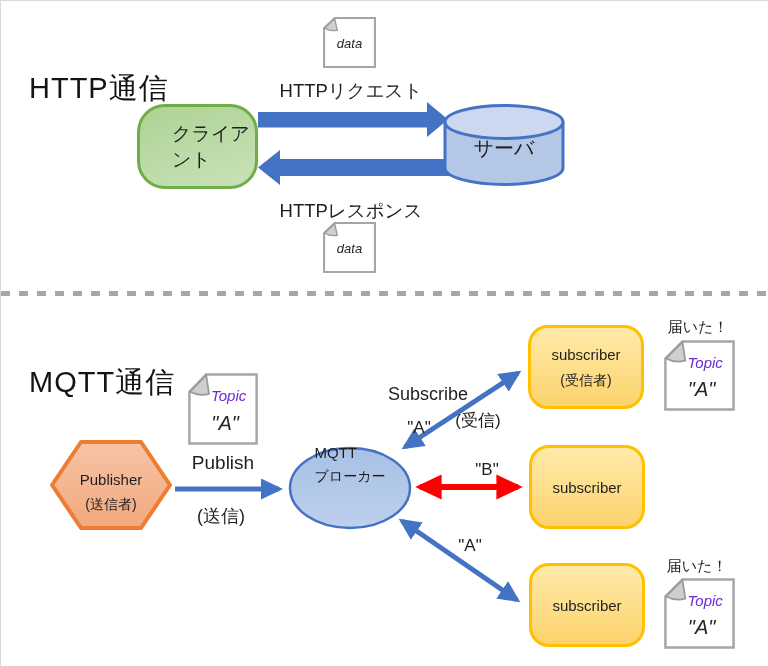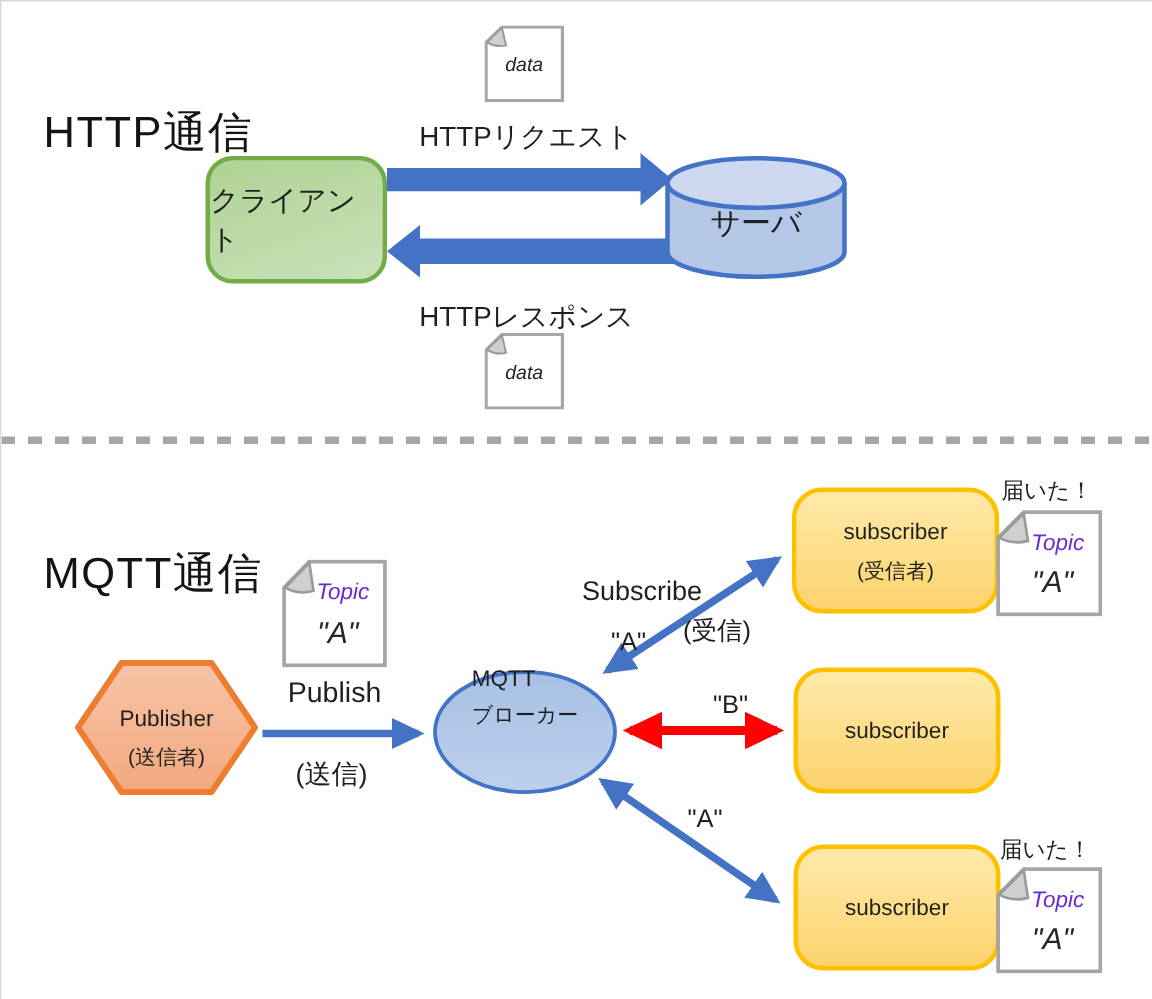--- a/index.html
+++ b/index.html
@@ -8,26 +8,27 @@
     border-top:1px solid #d9d9d9;border-left:1px solid #d9d9d9;
     overflow:hidden;
     font-family:"Liberation Sans","DejaVu Sans",sans-serif;
     color:#1f1f1f;
   }
   #shapes{position:absolute;left:0;top:0;width:768px;height:666px;z-index:1;pointer-events:none;}
   .lbl{position:absolute;transform:translateX(-50%);white-space:nowrap;text-align:center;z-index:3;}
   .title{position:absolute;font-size:29px;letter-spacing:1px;color:#141414;z-index:3;margin-top:48px;}
   .node{position:absolute;display:flex;flex-direction:column;align-items:center;justify-content:center;z-index:2;box-sizing:border-box;}
   .client{
-    left:136px;top:103px;width:121px;height:85px;border-radius:18px;
+    left:136px;top:103px;width:121px;height:85px;border-radius:28px;
     border:3.5px solid #70ad47;background:linear-gradient(160deg,#aed294,#c9e2b8);
     font-size:19px;
+    padding-left:32px;
   }
   .subscriber{
-    width:138px;height:84px;border-radius:20px;border:3.5px solid #ffc000;
+    width:116px;height:84px;border-radius:20px;border:3.5px solid #ffc000;
     background:linear-gradient(180deg,#ffeaa9,#fcd36d);font-size:15px;line-height:1.8;
   }
   .sub1{left:527px;top:324px;}
   .sub2{left:528px;top:444px;}
   .sub3{left:528px;top:562px;}
   .sub-line2{font-size:14px;}
   .hex-text{position:absolute;left:110px;top:466px;transform:translateX(-50%);text-align:center;
     font-size:15px;line-height:1.7;z-index:3;}
   .hex-line2{font-size:14px;}
   .broker-text{position:absolute;left:349px;top:440px;transform:translateX(-50%);text-align:left;

